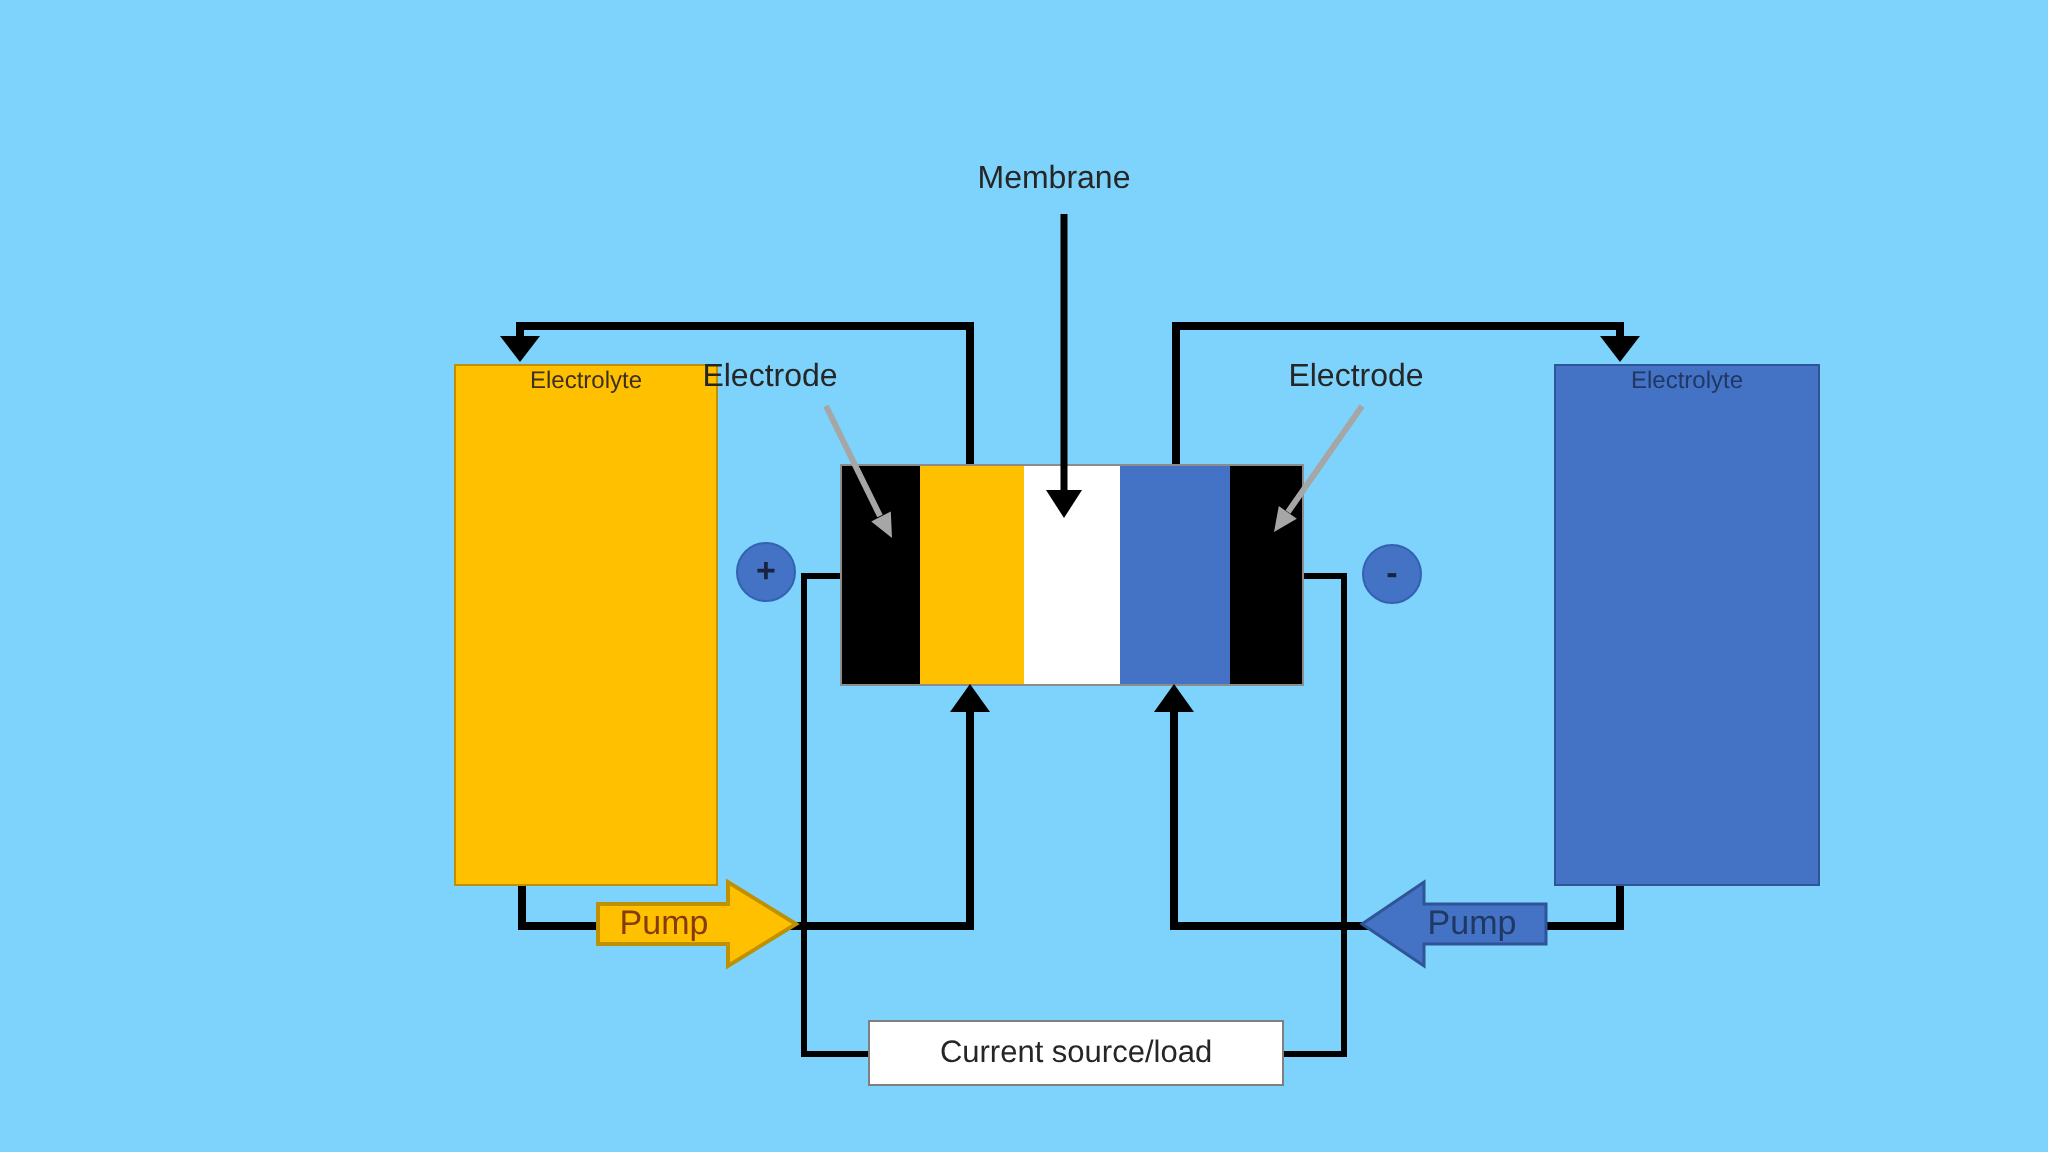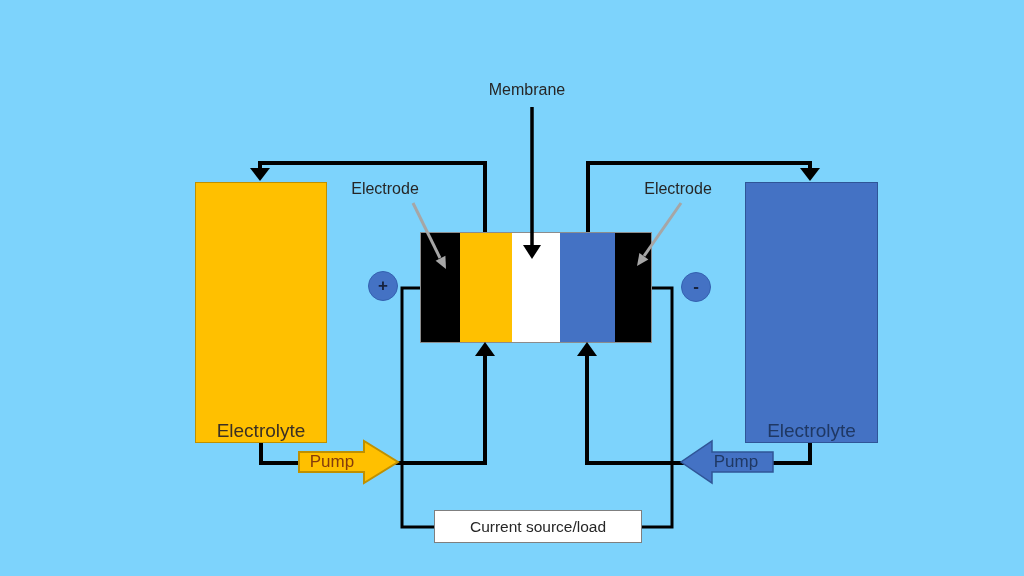--- a/index.html
+++ b/index.html
@@ -6,22 +6,22 @@
   .canvas{
     position:relative;width:1024px;height:576px;background:#7dd3fc;
     font-family:"Liberation Sans",sans-serif;overflow:hidden;
   }
   .abs{position:absolute;}
   .label{
     color:#262626;font-size:16px;text-align:center;line-height:20px;
     white-space:nowrap;z-index:3;
   }
   .tank{
-    display:flex;align-items:flex-end;justify-content:center;
-    font-size:19px;z-index:1;box-sizing:border-box;
+    display:flex;align-items:flex-start;justify-content:center;
+    font-size:12px;z-index:1;box-sizing:border-box;margin-left:32px;
   }
   .tank-left{
     left:195px;top:182px;width:132px;height:261px;
     background:#FFC000;border:1.5px solid #BF9000;color:#3B3024;
   }
   .tank-right{
     left:745px;top:182px;width:133px;height:261px;
     background:#4472C4;border:1.5px solid #2F5597;color:#1F3864;
   }
   .stack{

